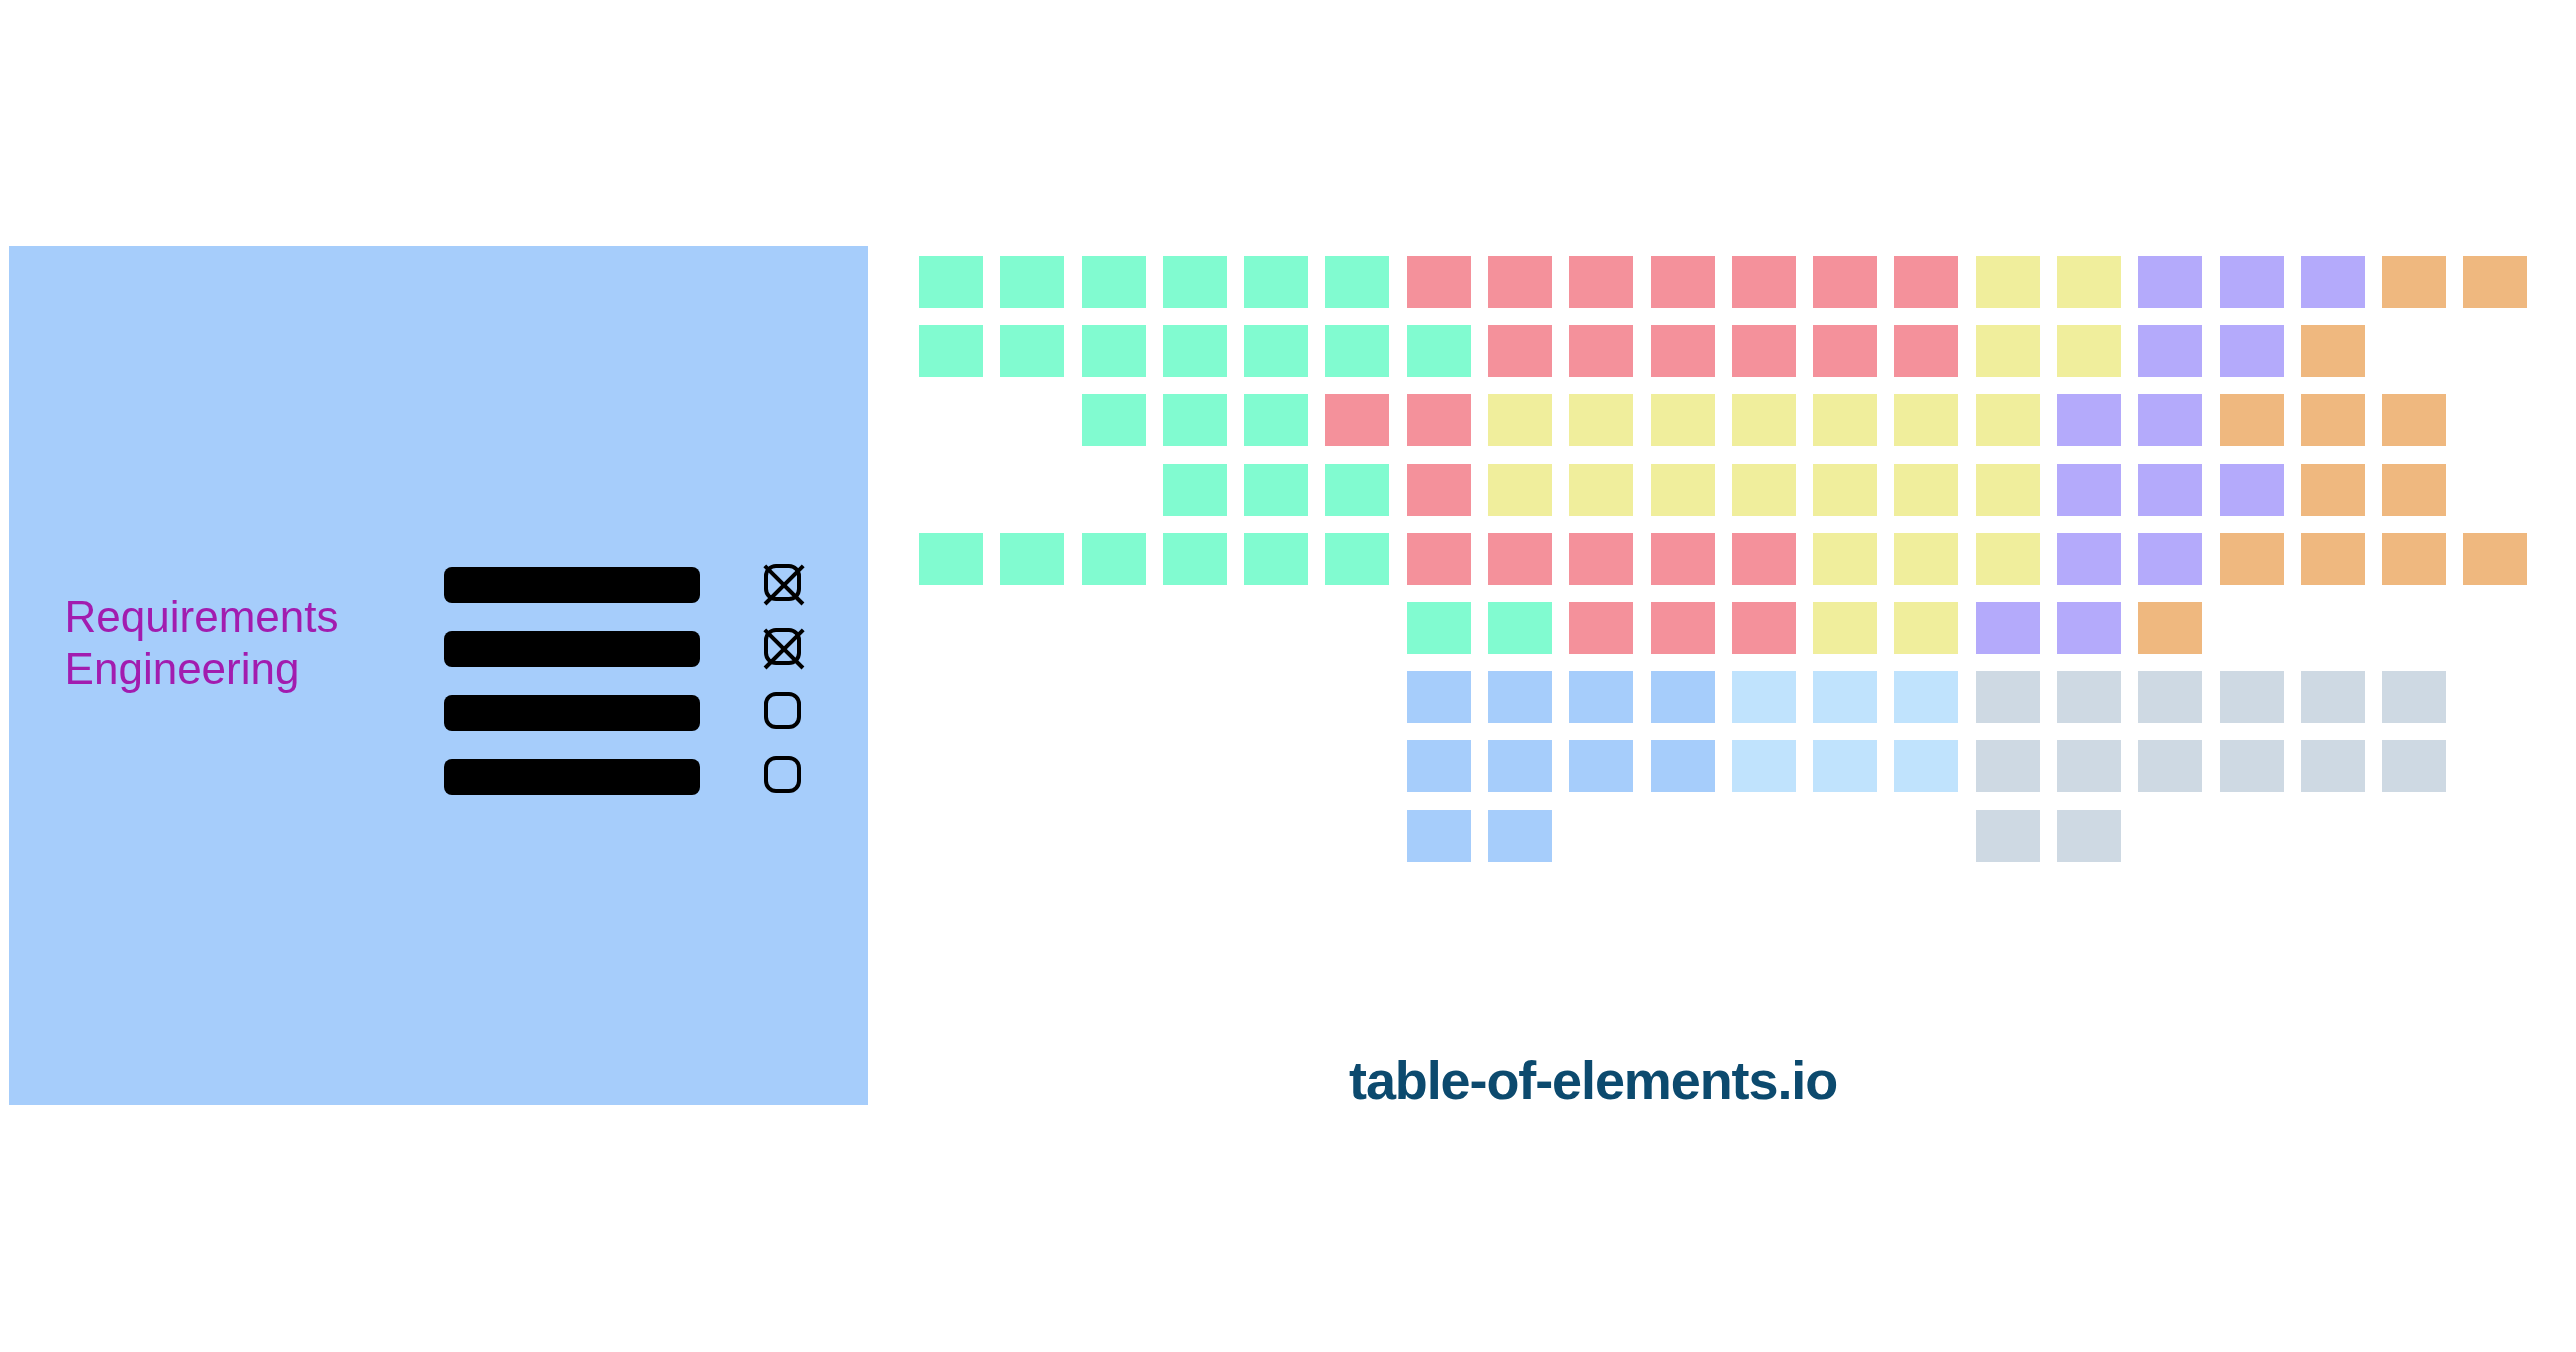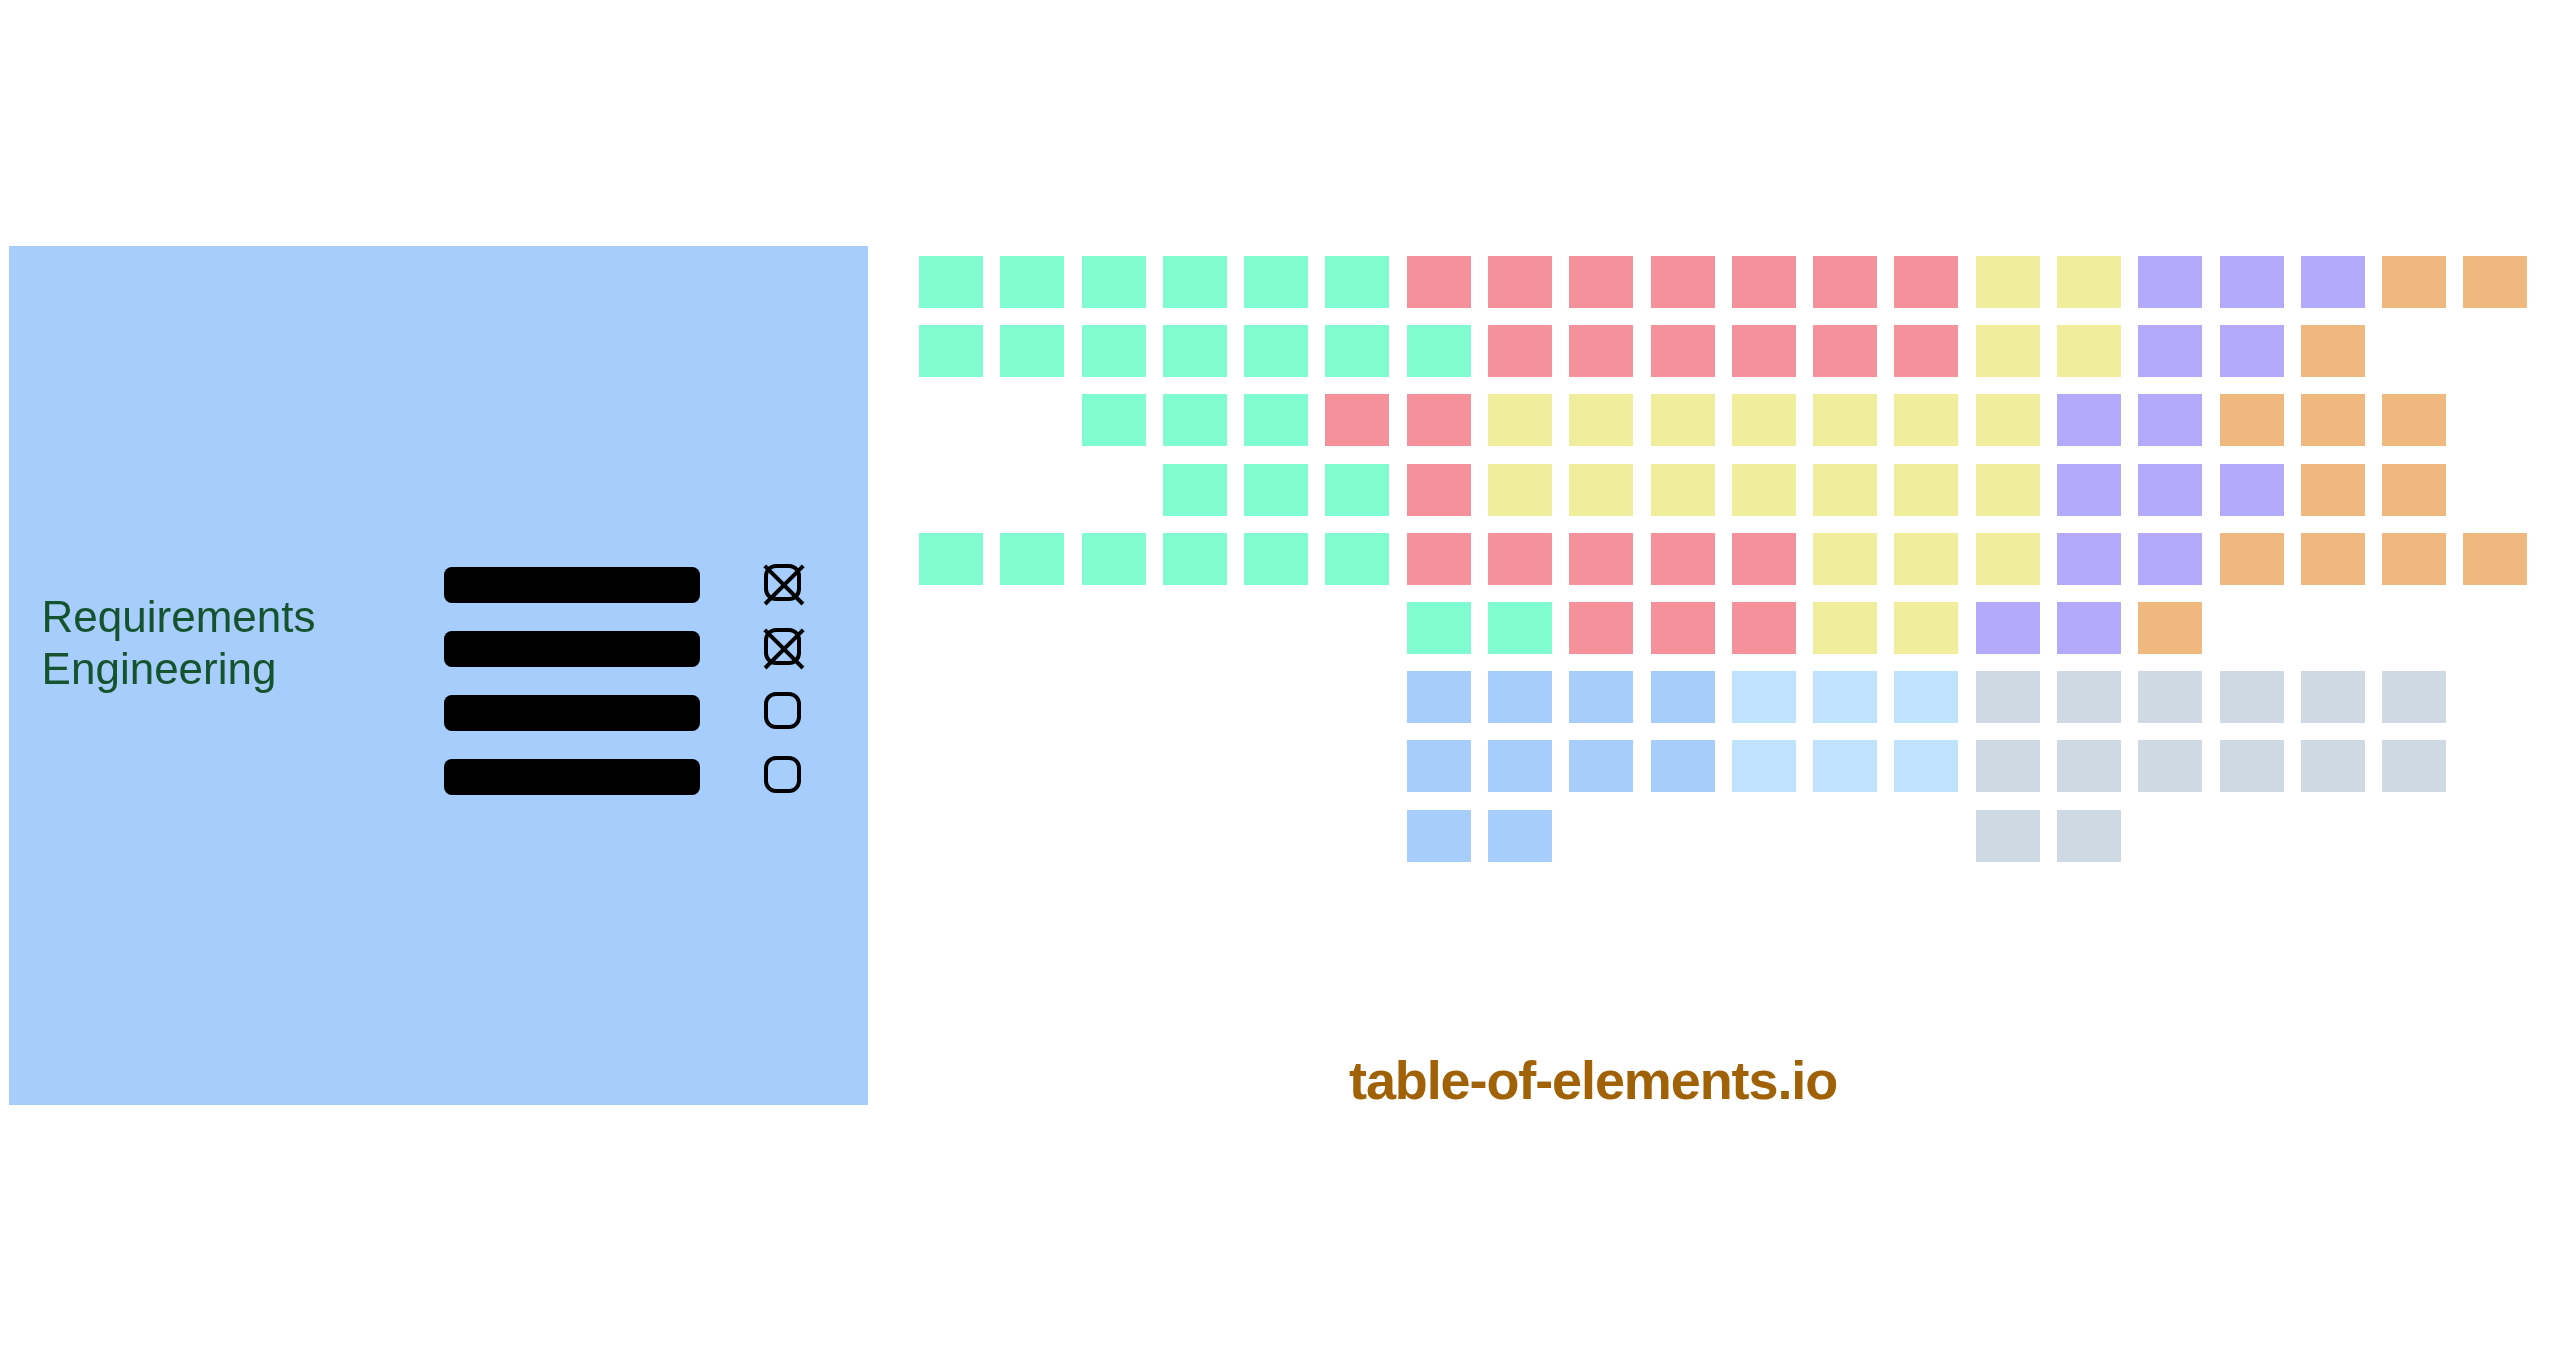--- a/index.html
+++ b/index.html
@@ -32,25 +32,25 @@
     top: 185px;
     font-size: 123px;
     font-weight: 800;
     letter-spacing: -2.1px;
     color: #000000;
     line-height: 1;
   }
 
   #re-name {
     position: absolute;
-    left: 33px;
+    left: 56px;
     top: 345px;
     font-size: 44px;
     font-weight: 400;
-    color: #14532d;
+    color: #a21caf;
     line-height: 1.18;
     white-space: pre-line;
   }
 
   #re-bars {
     position: absolute;
     left: 435px;
     top: 321px;
     width: 256px;
   }
@@ -284,14 +284,14 @@
     <div class="cell" style="left: 1219px; top: 484px; width: 64px; height: 52px; background: rgb(206, 217, 227);"></div>
     <div class="cell" style="left: 1301px; top: 484px; width: 64px; height: 52px; background: rgb(206, 217, 227);"></div>
     <div class="cell" style="left: 1382px; top: 484px; width: 64px; height: 52px; background: rgb(206, 217, 227);"></div>
     <div class="cell" style="left: 1463px; top: 484px; width: 64px; height: 52px; background: rgb(206, 217, 227);"></div>
     <div class="cell" style="left: 488px; top: 554px; width: 64px; height: 52px; background: rgb(166, 205, 251);"></div>
     <div class="cell" style="left: 569px; top: 554px; width: 64px; height: 52px; background: rgb(166, 205, 251);"></div>
     <div class="cell" style="left: 1057px; top: 554px; width: 64px; height: 52px; background: rgb(206, 217, 227);"></div>
     <div class="cell" style="left: 1138px; top: 554px; width: 64px; height: 52px; background: rgb(206, 217, 227);"></div>
   </div>
 
-<div id="wordmark" style="color: #a16207;">table-of-elements.io</div>
+<div id="wordmark" style="color: #0c4a6e;">table-of-elements.io</div>
 
 
 </body></html>

